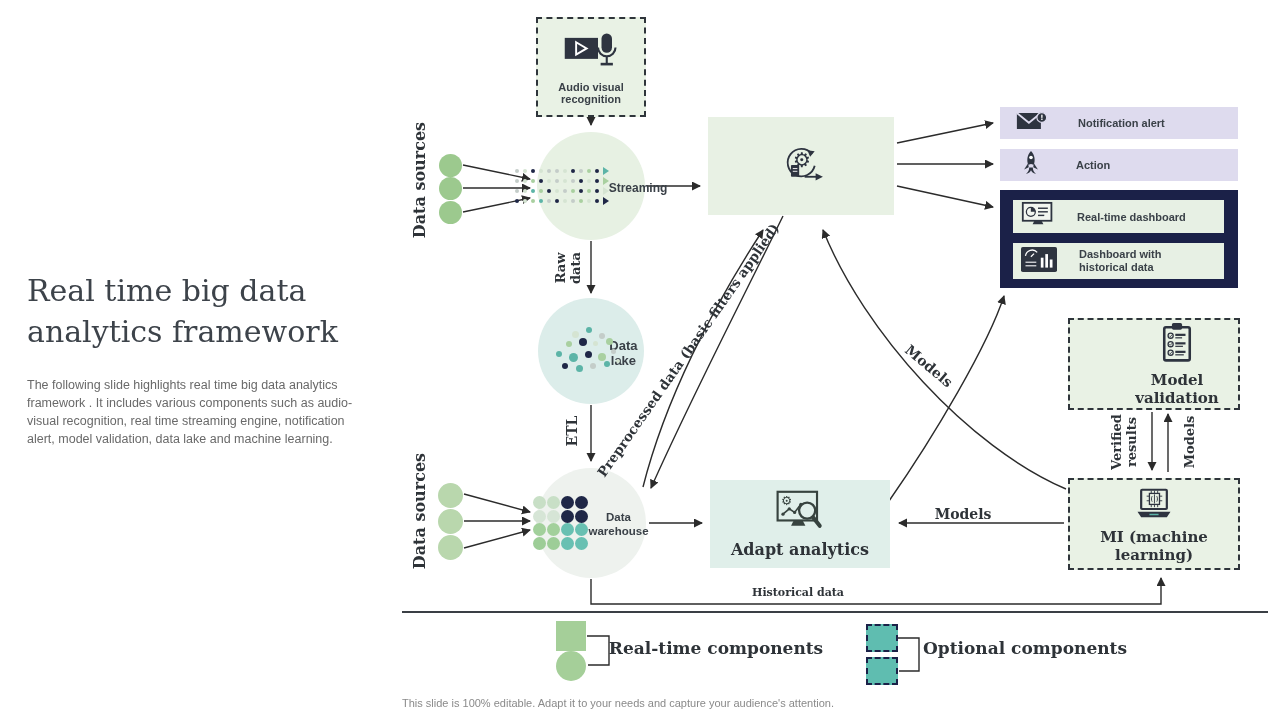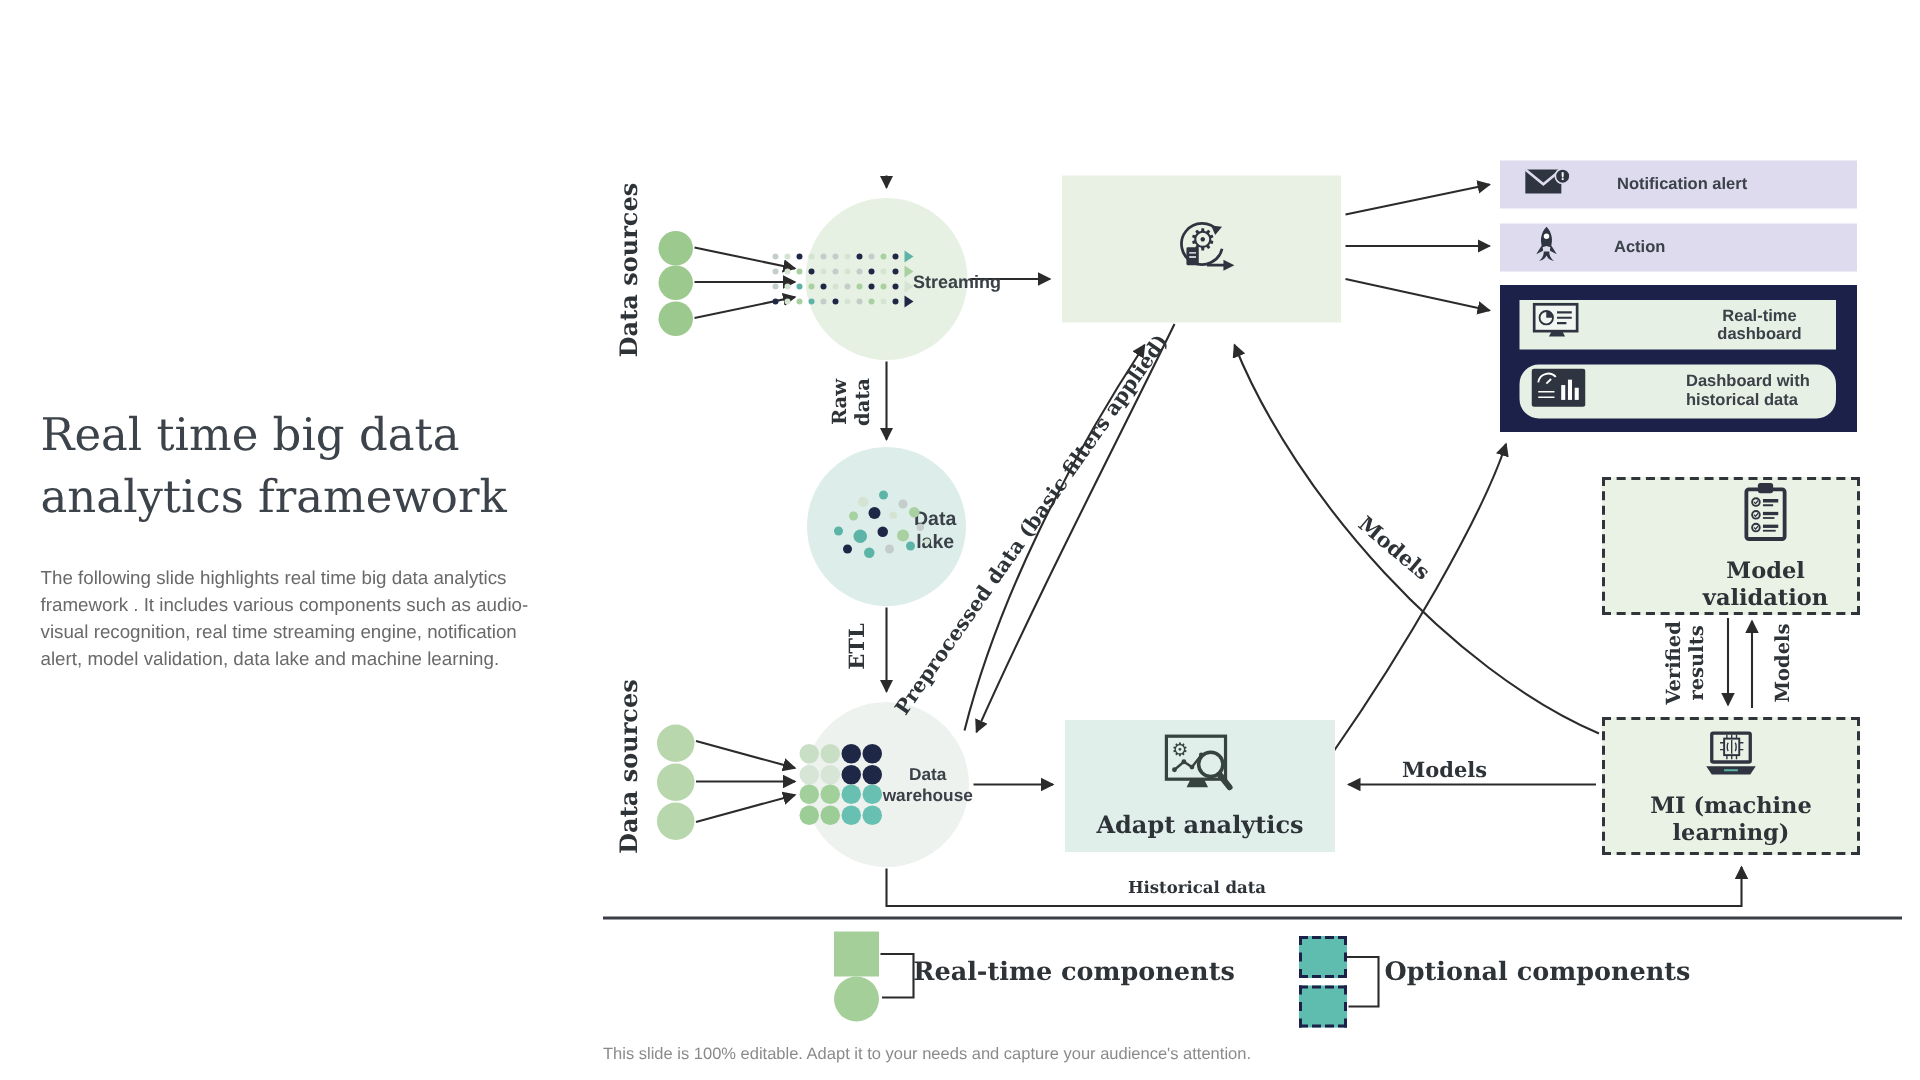--- a/index.html
+++ b/index.html
@@ -20,21 +20,21 @@
       font-weight:bold;color:#2e3338;text-align:center;white-space:nowrap;}
   .vl.wrap{white-space:normal;line-height:1.15;}
   .hl{position:absolute;transform:translate(-50%,-50%);font-family:"DejaVu Serif",serif;font-weight:bold;color:#2e3338;white-space:nowrap;}
   .srccircle{position:absolute;border-radius:50%;}
   .dotrow{display:flex;align-items:center;gap:4px;margin:2px 0;}
   .dot{border-radius:50%;}
   .tri{width:0;height:0;border-top:4px solid transparent;border-bottom:4px solid transparent;}
   #arrows{position:absolute;left:0;top:0;pointer-events:none;}
   .sep{position:absolute;left:402px;top:611px;width:866px;border-top:2px solid #3a3f45;}
   .lavbox{position:absolute;display:flex;align-items:center;box-sizing:border-box;background:#dedbee;}
-  .darkinner{position:absolute;display:flex;align-items:center;box-sizing:border-box;background:#e7f0e4;gap:45px;}
+  .darkinner{position:absolute;display:flex;align-items:center;box-sizing:border-box;background:#e7f0e4;}
 </style>
 </head>
 <body>
 
 <div id="slide">
 
   <svg id="arrows" width="1280" height="720" viewBox="0 0 1280 720">
     <defs>
       <marker id="ah" markerUnits="userSpaceOnUse" markerWidth="11" markerHeight="10" refX="8" refY="4.5" orient="auto">
         <path d="M0,0 L9,4.5 L0,9 Z" fill="#2b2b2b"></path>
@@ -64,20 +64,33 @@
       <path d="M1168 472 L1168 414" marker-end="url(#ah)"></path>
       <path d="M591 579 L591 604 L1161 604 L1161 578" marker-end="url(#ah)"></path>
       <path d="M587 636 L609 636 L609 665 L588 665"></path>
       <path d="M898 638 L919 638 L919 671 L899 671"></path>
     </g>
   </svg>
 
   <div class="title">Real time big data analytics framework</div>
   <div class="desc">The following slide highlights real time big data analytics framework . It includes various components such as audio-visual recognition, real time streaming engine, notification alert, model validation, data lake and machine learning.</div>
 
+  <div class="box dashed" style="left:536px;top:17px;width:110px;height:100px;background:#e9f2e5;">
+    <span>
+      <svg viewBox="0 0 64 46" width="56" height="42">
+        <rect x="2" y="8" width="38" height="24" fill="#2e3440"></rect>
+        <path d="M15 13 l12 7 -12 7 z" fill="none" stroke="#ffffff" stroke-width="2.2"></path>
+        <rect x="44" y="3" width="12" height="22" rx="6" fill="#2e3440"></rect>
+        <path d="M40 19 a10 10 0 0 0 20 0" fill="none" stroke="#2e3440" stroke-width="2.4"></path>
+        <line x1="50" y1="29" x2="50" y2="37" stroke="#2e3440" stroke-width="2.4"></line>
+        <line x1="43" y1="38" x2="57" y2="38" stroke="#2e3440" stroke-width="3"></line>
+      </svg>
+    </span>
+    <div class="nlab" style="font-size:11px;width:88px;margin-top:5px;">Audio visual recognition</div>
+  </div>
 
   <div class="vl" style="left:419px;top:180px;font-size:16px;">Data sources</div>
   <div class="srccircle" style="left:439px;top:154px;width:23px;height:23px;background:#9cc98e;"></div>
   <div class="srccircle" style="left:439px;top:177px;width:23px;height:23px;background:#9cc98e;"></div>
   <div class="srccircle" style="left:439px;top:201px;width:23px;height:23px;background:#9cc98e;"></div>
 
   <div class="bigcircle" style="left:537px;top:132px;width:108px;height:108px;background:#e7f1e3;">
     <div>
         <div class="dotrow">
           <span class="dot" style="width: 4px; height: 4px; background: rgb(196, 205, 201);"></span>
@@ -249,21 +262,21 @@
           <circle cx="11" cy="12" r="5" fill="none" stroke="#2e3440" stroke-width="1.4"></circle>
           <path d="M11 7 A5 5 0 0 1 16 12 L11 12 Z" fill="#2e3440"></path>
           <line x1="19" y1="8" x2="30" y2="8" stroke="#2e3440" stroke-width="1.6"></line>
           <line x1="19" y1="12" x2="30" y2="12" stroke="#2e3440" stroke-width="1.6"></line>
           <line x1="19" y1="16" x2="26" y2="16" stroke="#2e3440" stroke-width="1.6"></line>
           <path d="M15 22 l-2 4 h12 l-2 -4" fill="#2e3440"></path>
         </svg>
       </span>
       <div class="nlab" style="font-size:11px;margin-left:22px;">Real-time dashboard</div>
     </div>
-    <div class="darkinner" style="left:13px;top:53px;width:211px;height:36px;border-radius:13px;">
+    <div class="darkinner" style="left:13px;top:53px;width:211px;height:36px;">
       <span style="margin-left:8px;">
         <svg viewBox="0 0 40 30" width="36" height="27">
           <rect x="0" y="1" width="40" height="28" rx="2" fill="#2e3440"></rect>
           <path d="M5 11 A7.5 7.5 0 0 1 18 7" stroke="#ffffff" stroke-width="1.4" fill="none"></path>
           <line x1="11" y1="12" x2="14.5" y2="8.5" stroke="#ffffff" stroke-width="1.4"></line>
           <rect x="22" y="13" width="3" height="11" fill="#ffffff"></rect>
           <rect x="27" y="9" width="3" height="15" fill="#ffffff"></rect>
           <rect x="32" y="15" width="3" height="9" fill="#ffffff"></rect>
           <line x1="5" y1="18" x2="17" y2="18" stroke="#ffffff" stroke-width="1.2"></line>
           <line x1="5" y1="22" x2="17" y2="22" stroke="#ffffff" stroke-width="1.2"></line>

